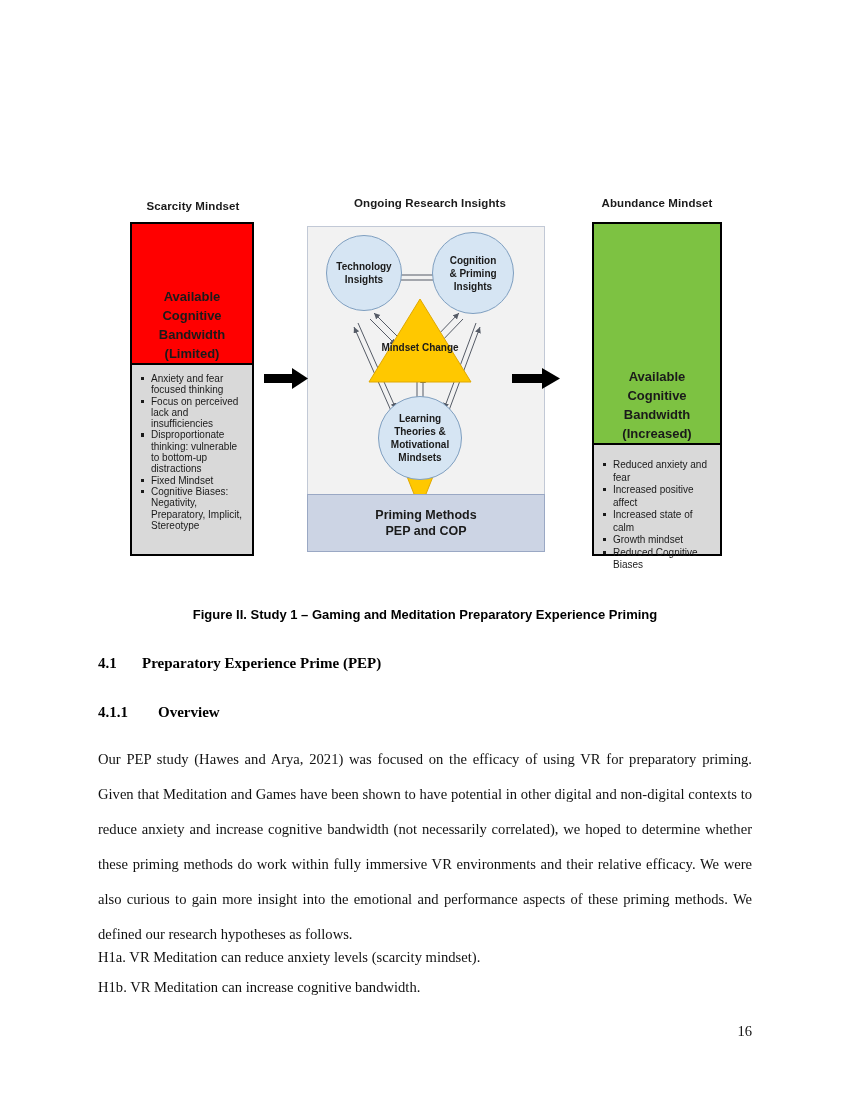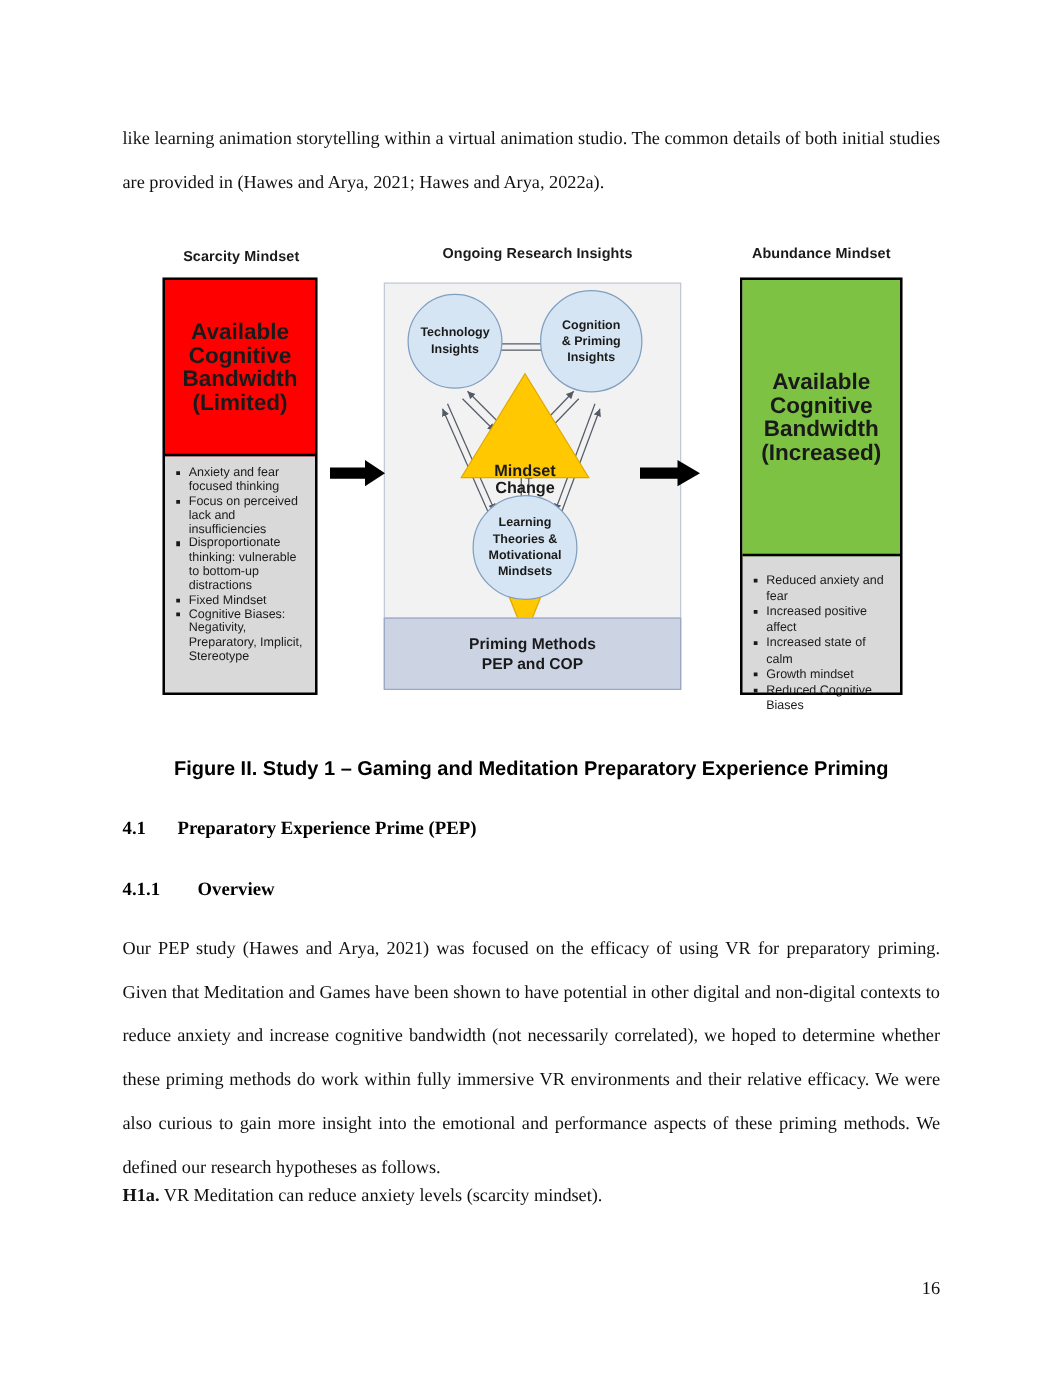--- a/index.html
+++ b/index.html
@@ -27,31 +27,31 @@
   .para {
     position: absolute;
     left: 98px;
     width: 654px;
     font-size: 14.6px;
     line-height: 35px;
     text-align: justify;
     color: #111;
   }
   .para.nojust { text-align: left; }
-  .para b { font-weight: bold; }
+  .para b { font-weight: normal; }
 
   
   .fig-caption {
     position: absolute;
     left: 98px;
     width: 654px;
     text-align: center;
     font-family: "Liberation Sans", "DejaVu Sans", sans-serif;
     font-weight: bold;
-    font-size: 16px;
+    font-size: 13px;
     color: #000;
   }
   .section-head {
     position: absolute;
     left: 98px;
     font-weight: bold;
     font-size: 15px;
     color: #000;
   }
   .section-head .num { display: inline-block; }
@@ -94,26 +94,26 @@
     box-sizing: border-box;
     background: #d9d9d9;
   }
   .band-box {
     position: absolute;
     left: 0; top: 0;
     right: 0;
     box-sizing: border-box;
     border-bottom: 2.5px solid #000000;
     display: flex;
-    align-items: center;
+    align-items: flex-end;
     justify-content: center;
     text-align: center;
     font-family: "Liberation Sans", "DejaVu Sans", sans-serif;
     font-weight: bold;
-    font-size: 18px;
+    font-size: 13px;
     line-height: 19px;
     color: #1a1a1a;
   }
   .bullets {
     position: absolute;
     left: 0; right: 0;
     box-sizing: border-box;
     padding: 8px 6px 6px 8px;
     margin: 0;
     list-style: none;
@@ -173,32 +173,30 @@
     font-weight: bold;
     font-size: 10px;
     line-height: 13px;
     color: #1a1a1a;
   }
   .tri-label {
     position: absolute;
     text-align: center;
     font-family: "Liberation Sans", "DejaVu Sans", sans-serif;
     font-weight: bold;
-    font-size: 13px;
+    font-size: 10px;
     line-height: 13px;
     color: #1a1a1a;
-    margin-top: 29px;
   }
 </style>
 </head>
 <body>
 
 <div class="page">
 
-  <div class="para" style="top:94px;">like learning animation storytelling within a virtual animation studio. The common details of both initial studies are provided in (Hawes and Arya, 2021; Hawes and Arya, 2022a).</div>
 
   <div id="figure">
 
     <div class="col-title fig-el" style="left:118px; top:200px; width:150px;">Scarcity Mindset</div>
     <div class="col-title fig-el" style="left:330px; top:197px; width:200px;">Ongoing Research Insights</div>
     <div class="col-title fig-el" style="left:582px; top:197px; width:150px;">Abundance Mindset</div>
 
     <div class="mindset-col fig-el" style="left:130px; top:222px; width:124px; height:334px;">
       <div class="band-box" id="red-band" style="height:141px; background:#FF0000;">
         <span style="white-space:pre-line;">Available
@@ -315,16 +313,19 @@
   </div>
   <div class="section-head sh2" style="top:704px;">
     <span class="num">4.1.1</span><span>Overview</span>
   </div>
 
   <div class="para" style="top:742px;">Our PEP study (Hawes and Arya, 2021) was focused on the efficacy of using VR for preparatory priming. Given that Meditation and Games have been shown to have potential in other digital and non-digital contexts to reduce anxiety and increase cognitive bandwidth (not necessarily correlated), we hoped to determine whether these priming methods do work within fully immersive VR environments and their relative efficacy. We were also curious to gain more insight into the emotional and performance aspects of these priming methods. We defined our research hypotheses as follows.</div>
 
   <div class="para nojust" style="top:940px;">
     <b>H1a.</b><span> VR Meditation can reduce anxiety levels (scarcity mindset).</span>
   </div>
+  <div class="para nojust" style="top:970px;">
+    <b>H1b.</b><span> VR Meditation can increase cognitive bandwidth.</span>
+  </div>
 
   <div class="page-number" style="top:1023px;">16</div>
 
 </div>
 
 </body></html>

